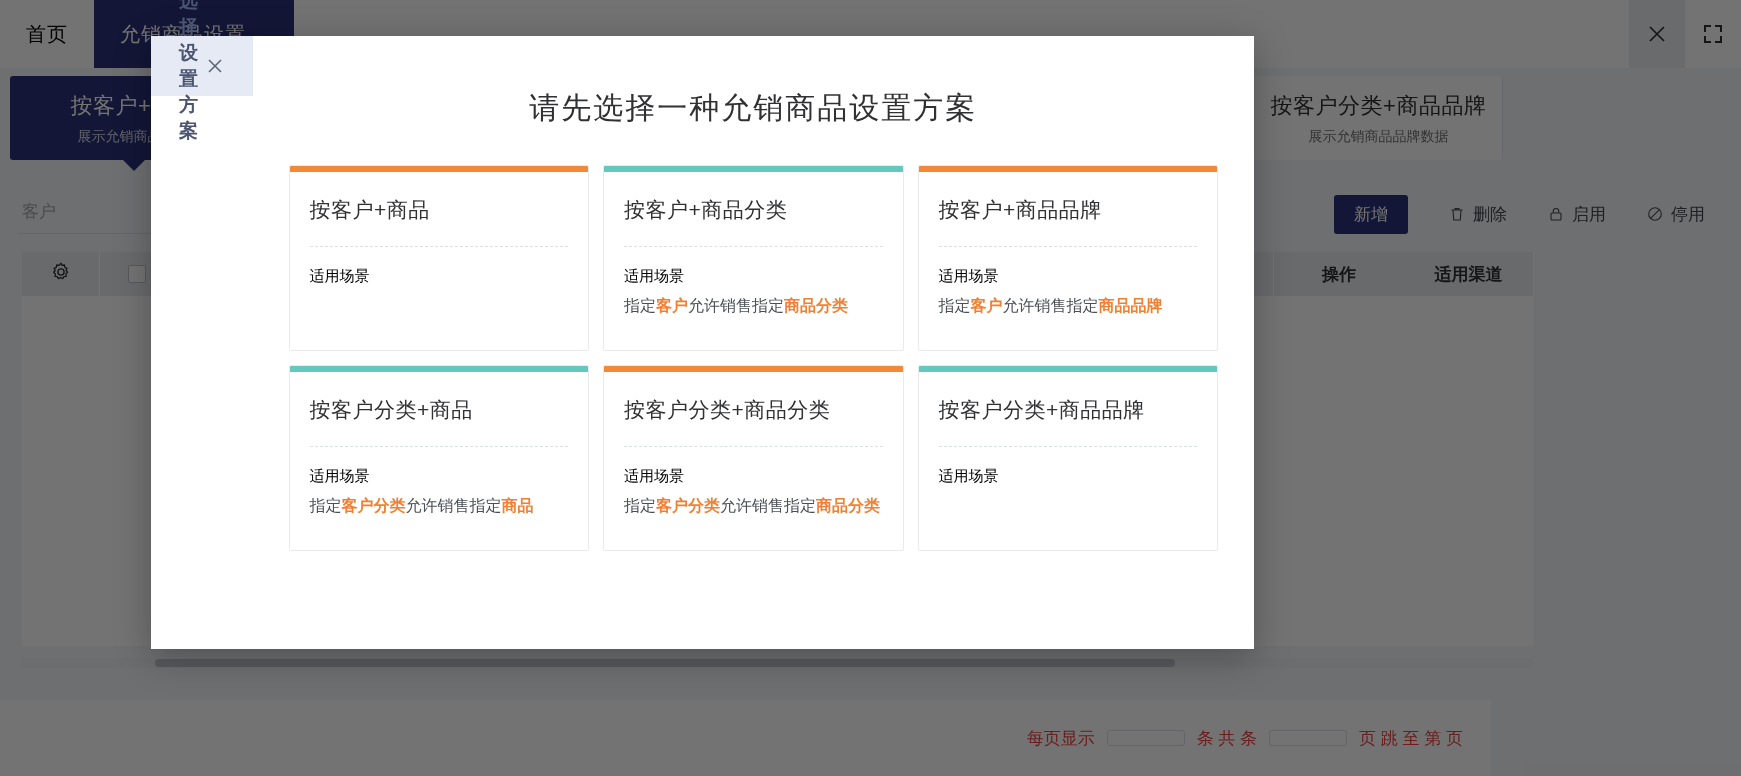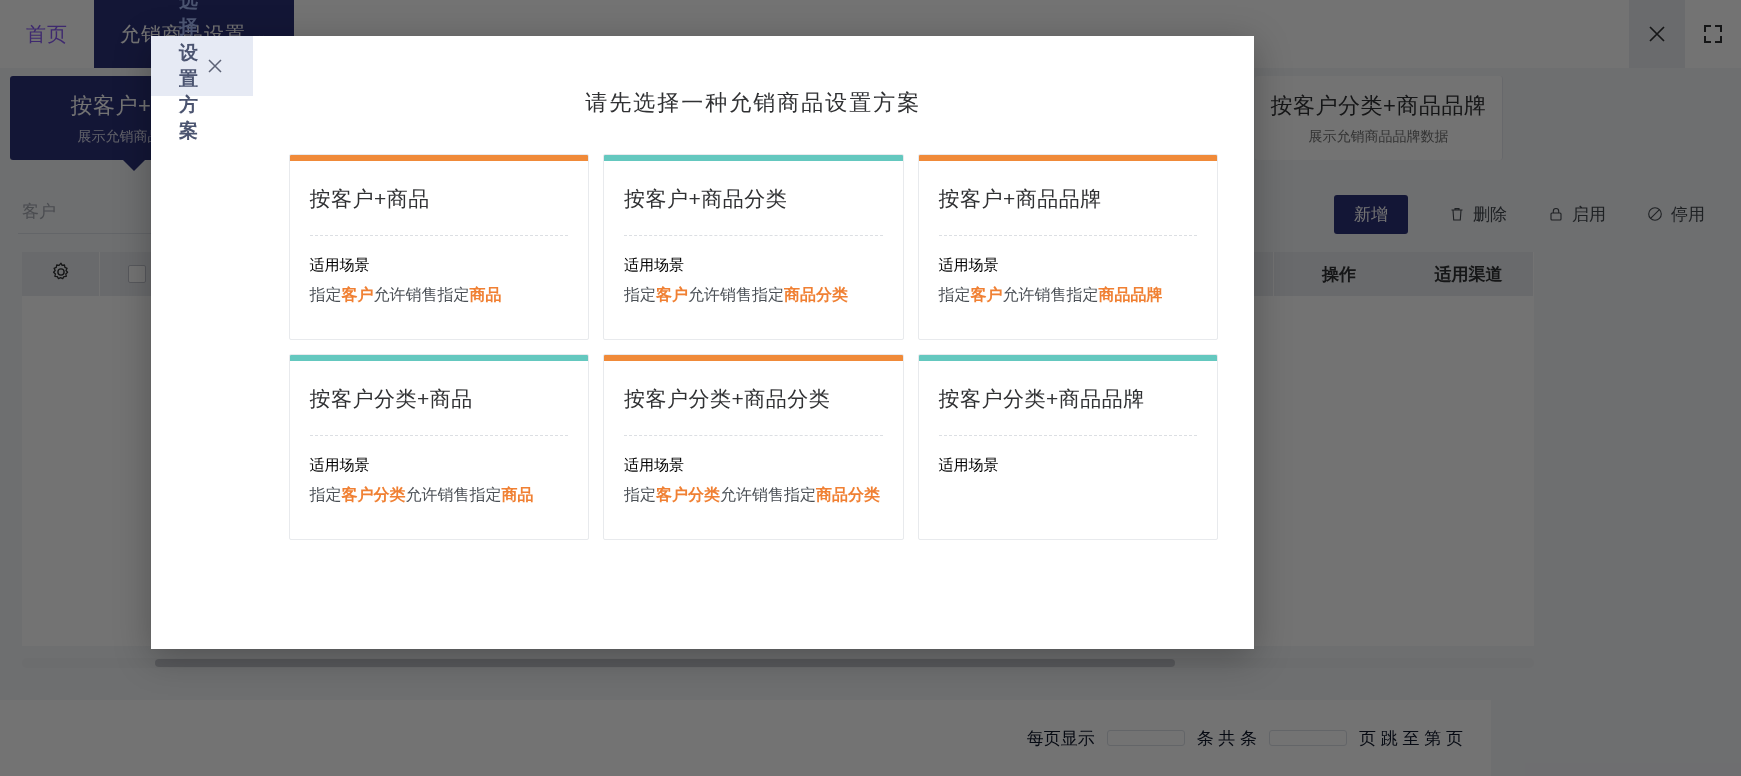--- a/index.html
+++ b/index.html
@@ -26,21 +26,21 @@
     background: #ffffff;
     display: flex;
     align-items: stretch;
   }
   .topbar-tab {
     display: flex;
     align-items: center;
     justify-content: center;
     padding: 0 26px;
     font-size: 20px;
-    color: #8b5cf6;
+    color: #000000;
     letter-spacing: 1px;
     white-space: nowrap;
   }
   .topbar-tab.active {
     background: #2c3178;
     color: #ffffff;
   }
   .topbar-tab .chev {
     margin-left: 10px;
     font-size: 13px;
@@ -208,21 +208,21 @@
     position: absolute;
     left: 0; top: 700px;
     width: 1491px; height: 76px;
     background: #ffffff;
     display: flex;
     align-items: center;
     justify-content: flex-end;
     gap: 12px;
     padding-right: 28px;
     font-size: 17px;
-    color: #0f172a;
+    color: #ef4444;
   }
   .pager-box {
     border: 1px solid #dcdfe6;
     border-radius: 3px;
     padding: 7px 16px;
     min-width: 78px;
     text-align: center;
     background: #ffffff;
   }
 
@@ -265,21 +265,21 @@
     justify-content: center;
     color: #5c6275;
   }
   .modal-body {
     flex: 1 1 auto;
     padding: 26px 36px 0 36px;
     overflow: hidden;
   }
   .modal-heading {
     text-align: center;
-    font-size: 22px;
+    font-size: 30px;
     color: #303133;
     letter-spacing: 2px;
     margin: 26px 0 36px 0;
   }
   .card-grid {
     display: grid;
     grid-template-columns: repeat(3, 1fr);
     gap: 14px 14px;
   }
   .opt-card {
@@ -461,21 +461,20 @@
 
   <div class="modal-body">
     <div class="modal-heading">请先选择一种允销商品设置方案</div>
 
     <div class="card-grid">
 
       <div class="opt-card accent-orange">
         <div class="oc-title">按客户+商品</div>
         <div class="oc-divider"></div>
         <div class="oc-label">适用场景</div>
-        <div class="oc-desc"><span>指定</span><b>客户</b><span>允许销售指定</span><b>商品</b></div>
       </div>
 
       <div class="opt-card accent-teal">
         <div class="oc-title">按客户+商品分类</div>
         <div class="oc-divider"></div>
         <div class="oc-label">适用场景</div>
         <div class="oc-desc"><span>指定</span><b>客户</b><span>允许销售指定</span><b>商品分类</b></div>
       </div>
 
       <div class="opt-card accent-orange">

